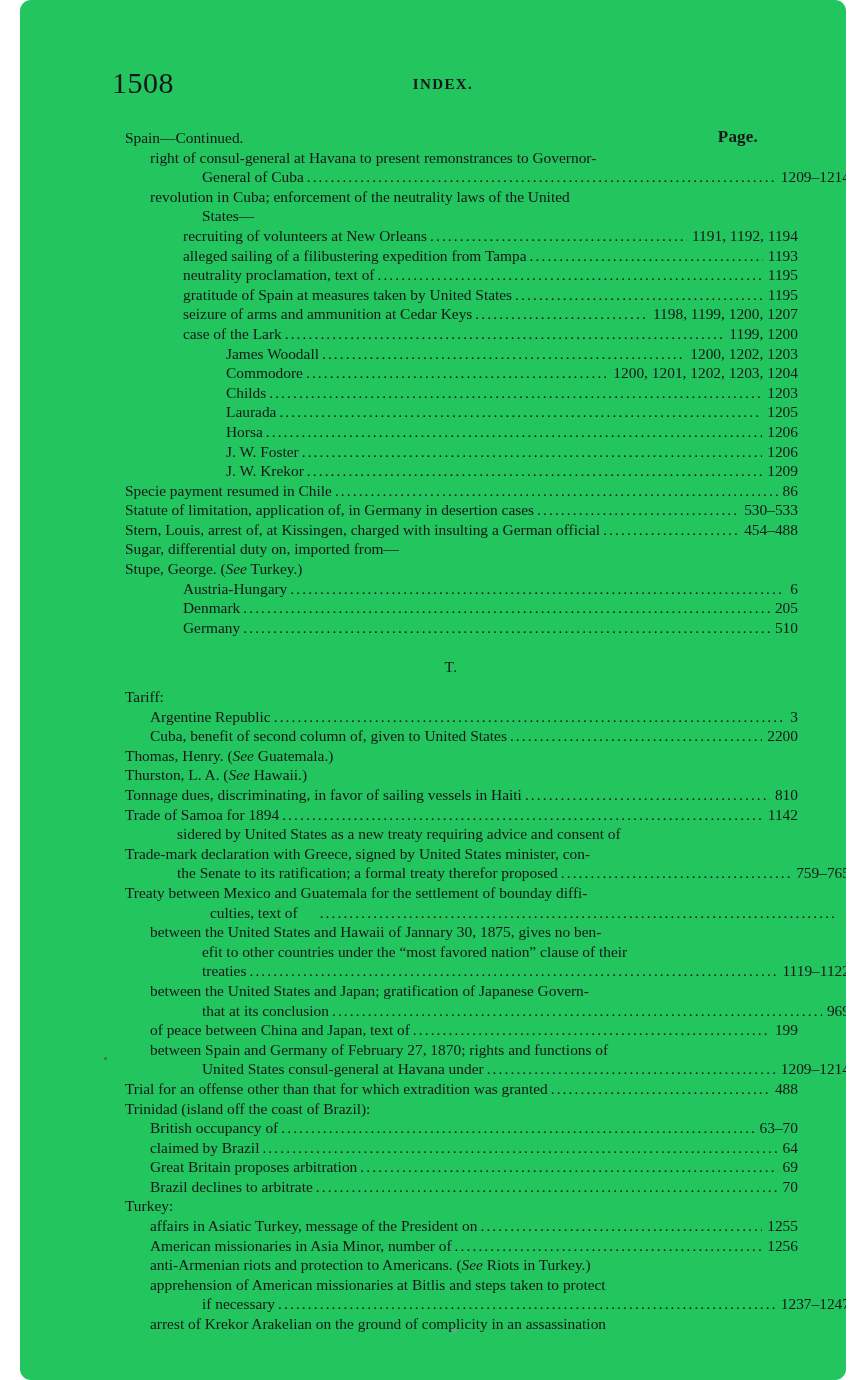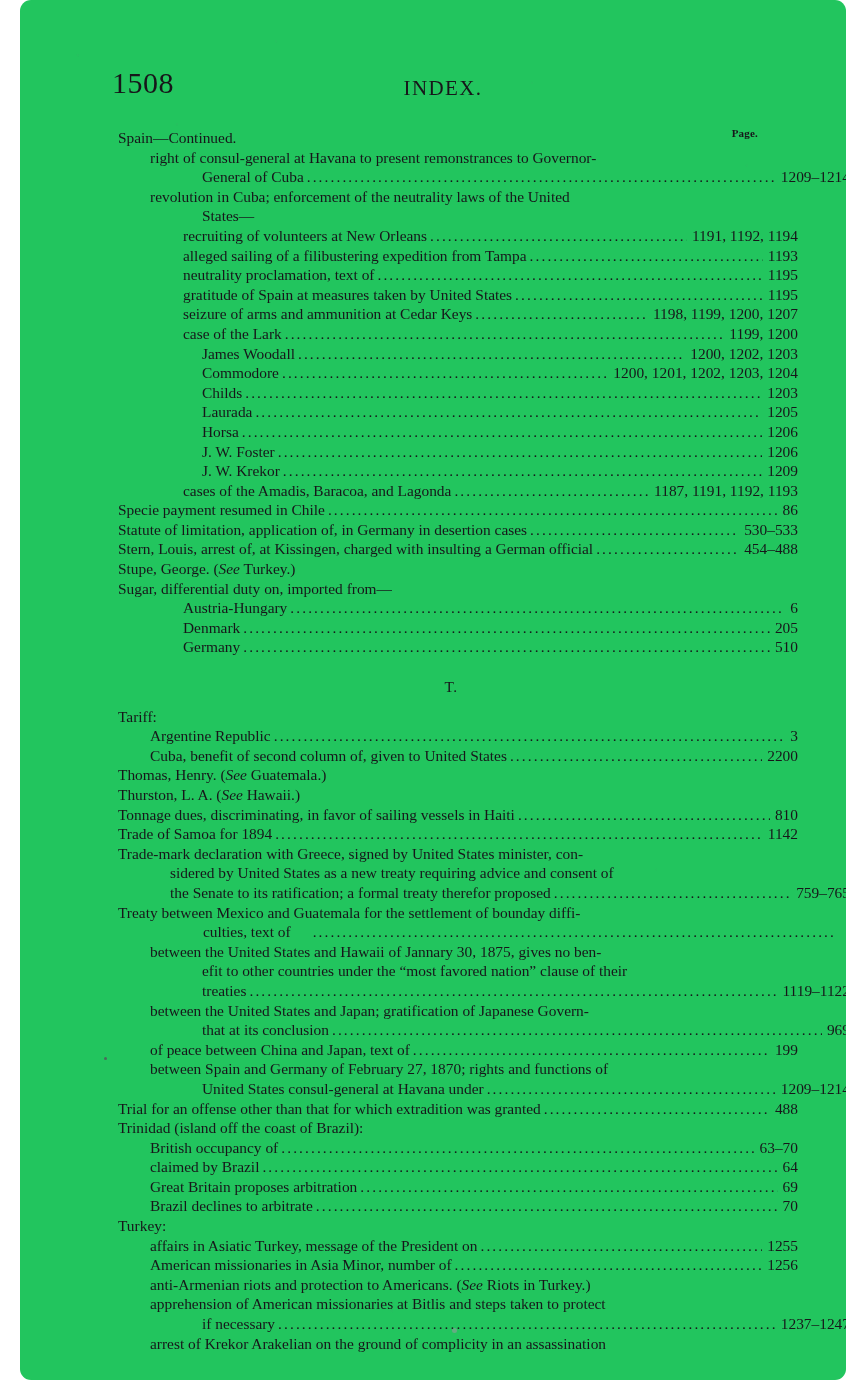--- a/index.html
+++ b/index.html
@@ -49,30 +49,30 @@
     top: 68px;
     font-size: 30px;
     letter-spacing: .5px;
     line-height: 1;
   }
   .running-head {
     position: absolute;
     left: 0; right: 0;
     top: 76px;
     text-align: center;
-    font-size: 21px;
-    font-weight: normal;
+    font-size: 15px;
+    font-weight: bold;
     letter-spacing: 1.4px;
     padding-left: 20px;
   }
   .page-col-head {
     position: absolute;
     right: 88px;
     top: 127px;
-    font-size: 11px;
+    font-size: 17px;
     font-weight: bold;
     letter-spacing: .2px;
   }
 
   
   .index-body {
     position: absolute;
     left: 94px;
     top: 128px;
     width: 684px;
@@ -118,24 +118,24 @@
   }
   .line .pages {
     flex: 0 0 auto;
     text-align: center;
     white-space: nowrap;
     padding-left: 2px;
   }
   .line.no-leader .leader { visibility: hidden; }
 
   
-  .lv0 { margin-left: 4px; }
+  .lv0 { margin-left: 11px; }
   .lv1 { margin-left: 36px; }
   .lv2 { margin-left: 69px; }
-  .lv4 { margin-left: 88px; }
+  .lv4 { margin-left: 112px; }
 
   
   .run1 { margin-left: 52px; }
   .run2 { margin-left: 85px; gap: 19px; }
 
   .see { font-style: italic; }
 
   .section-letter {
     text-align: center;
     font-size: 15.4px;
@@ -294,27 +294,20 @@
         </div>
     </div>
     <div class="entry lv4">
       <div class="line">
           <span class="txt">J. W. Krekor</span>
           <span class="leader"></span>
           <span class="pages">1209</span>
         </div>
     </div>
 
-    <div class="entry lv2">
-      <div class="line">
-          <span class="txt">cases of the Amadis, Baracoa, and Lagonda</span>
-          <span class="leader"></span>
-          <span class="pages">1187, 1191, 1192, 1193</span>
-        </div>
-    </div>
 
     <div class="entry lv0">
       <div class="line">
           <span class="txt">Specie payment resumed in Chile</span>
           <span class="leader"></span>
           <span class="pages">86</span>
         </div>
     </div>
 
 
@@ -329,31 +322,31 @@
     <div class="entry lv0">
       <div class="line">
           <span class="txt">Stern, Louis, arrest of, at Kissingen, charged with insulting a German official</span>
           <span class="leader"></span>
           <span class="pages">454–488</span>
         </div>
     </div>
 
     <div class="entry lv0">
       <div class="line no-leader">
+          <span class="txt">Sugar, differential duty on, imported from—</span>
+          <span class="leader"></span>
+        </div>
+    </div>
+
+    <div class="entry lv0">
+      <div class="line no-leader">
           <span class="txt"><span>Stupe, George.   (</span><span class="see">See</span><span> Turkey.)</span></span>
           <span class="leader"></span>
         </div>
     </div>
-
-    <div class="entry lv0">
-      <div class="line no-leader">
-          <span class="txt">Sugar, differential duty on, imported from—</span>
-          <span class="leader"></span>
-        </div>
-    </div>
     <div class="entry lv2">
       <div class="line">
           <span class="txt">Austria-Hungary</span>
           <span class="leader"></span>
           <span class="pages">6</span>
         </div>
     </div>
     <div class="entry lv2">
       <div class="line">
           <span class="txt">Denmark</span>
@@ -414,28 +407,28 @@
     </div>
     <div class="entry lv0">
       <div class="line">
           <span class="txt">Trade of Samoa for 1894</span>
           <span class="leader"></span>
           <span class="pages">1142</span>
         </div>
     </div>
 
     <div class="entry lv0">
-      <div class="line no-leader">
-          <span class="txt">Trade-mark declaration with Greece, signed by United States minister, con-</span>
-          <span class="leader"></span>
-        </div>
       <div class="line no-leader run1">
           <span class="txt">sidered by United States as a new treaty requiring advice and consent of</span>
           <span class="leader"></span>
         </div>
+      <div class="line no-leader">
+          <span class="txt">Trade-mark declaration with Greece, signed by United States minister, con-</span>
+          <span class="leader"></span>
+        </div>
       <div class="line run1">
           <span class="txt">the Senate to its ratification; a formal treaty therefor proposed</span>
           <span class="leader"></span>
           <span class="pages">759–765</span>
         </div>
     </div>
 
     <div class="entry lv0">
       <div class="line no-leader">
           <span class="txt">Treaty between Mexico and Guatemala for the settlement of bounday diffi-</span>

